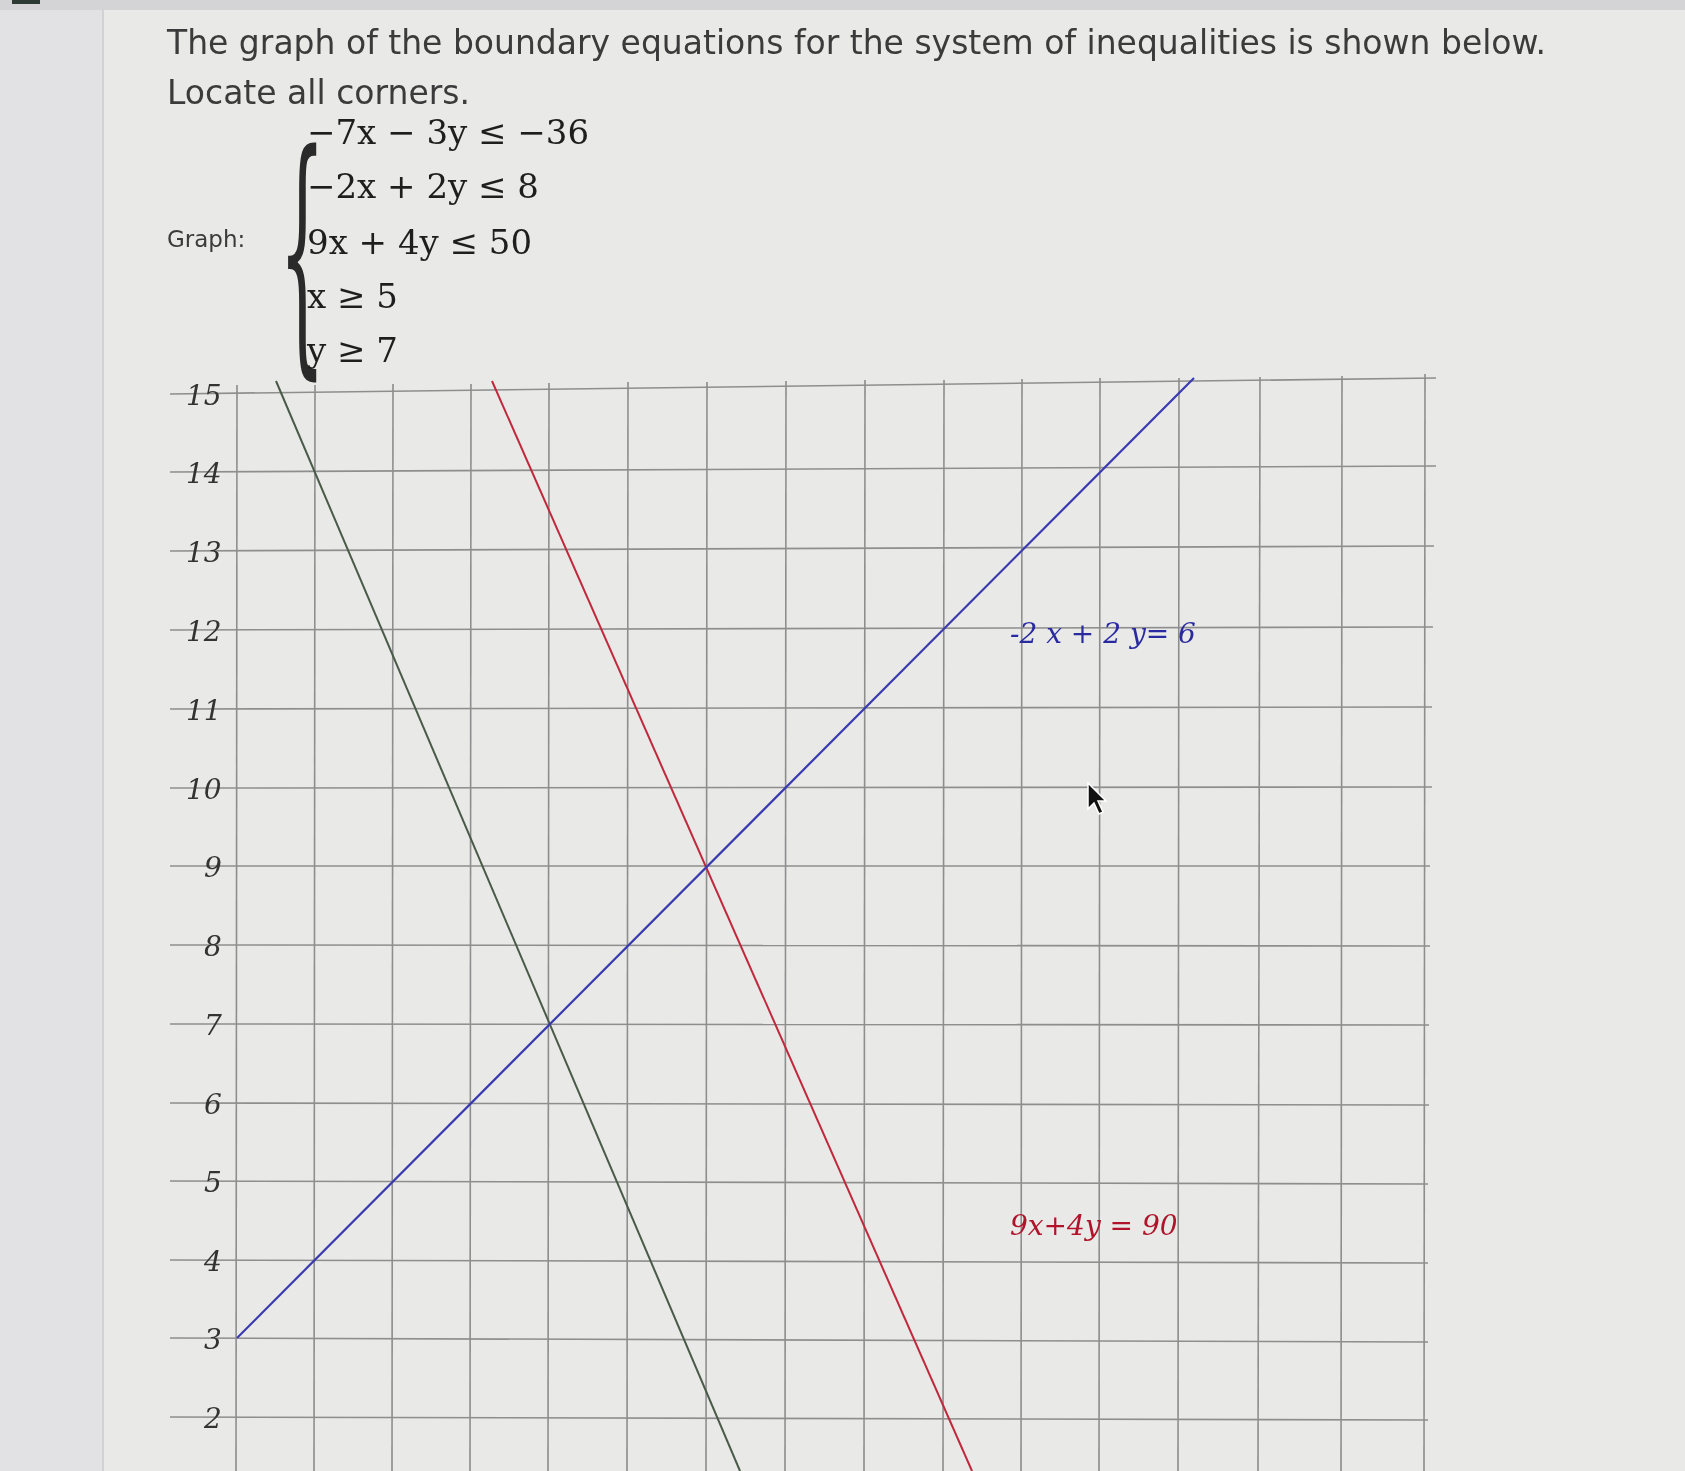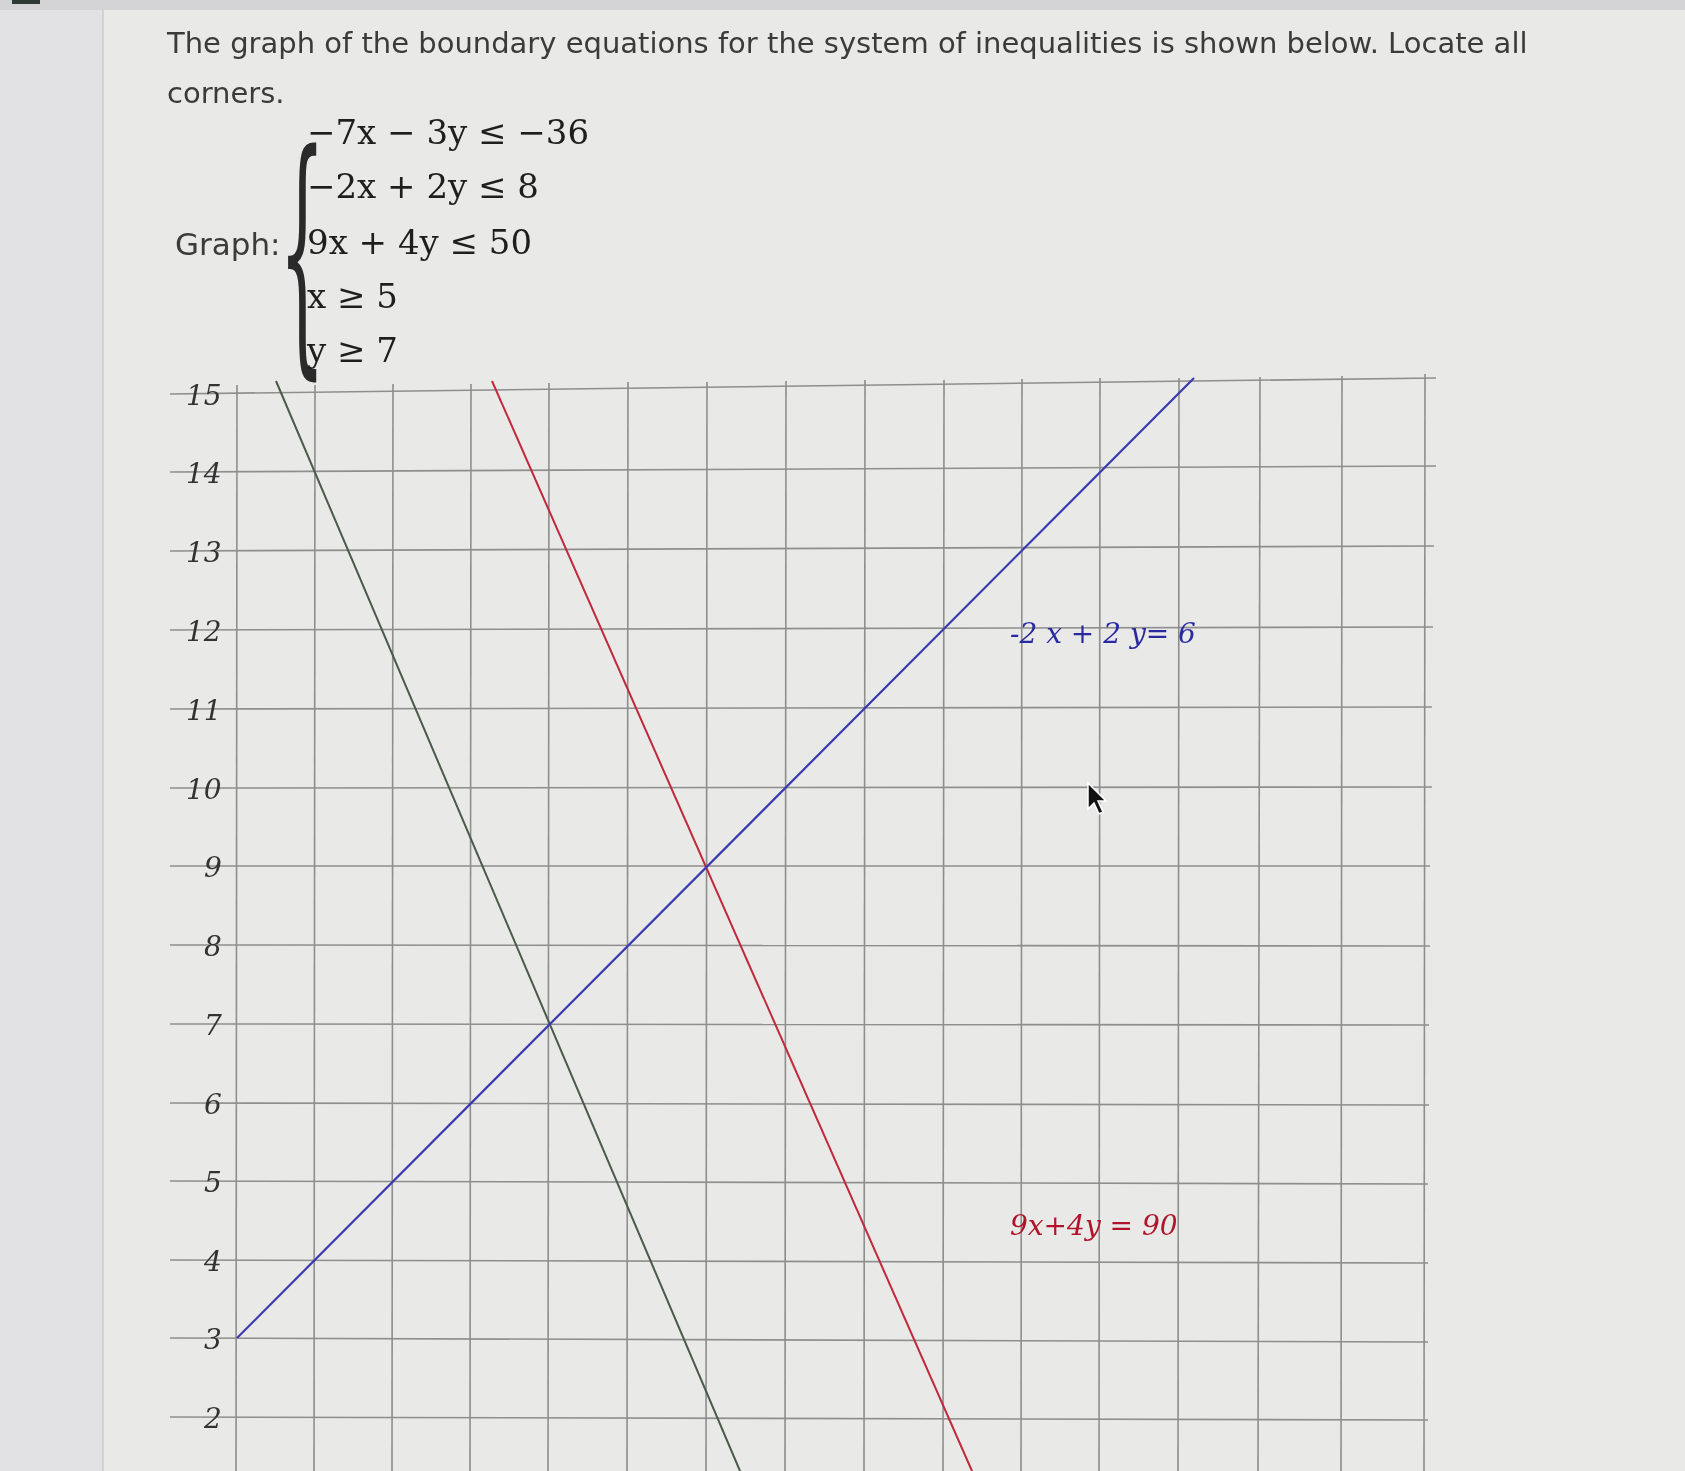--- a/index.html
+++ b/index.html
@@ -7,24 +7,24 @@
     width:1685px; height:1471px; overflow:hidden; position:relative;
     background:#e6e6e6;
     font-family:"DejaVu Sans", "Liberation Sans", sans-serif;
   }
   .topbar { position:absolute; left:0; top:0; width:1685px; height:10px; background:#d4d4d6; }
   .topbar .tabmark { position:absolute; left:12px; top:0; width:28px; height:4px; background:#2c3a33; }
   .left-panel { position:absolute; left:0; top:10px; width:102px; height:1461px; background:#e2e1e4; border-right:2px solid #d2d2d4; }
   .page { position:absolute; left:104px; top:10px; width:1581px; height:1461px; background:#e9e9e8; }
   .prompt {
     position:absolute; left:167px; top:18px; width:1400px;
-    font-size:29px; line-height:50px; color:#3b3b3b;
+    font-size:33px; line-height:50px; color:#3b3b3b;
   }
   .system { position:absolute; left:167px; top:112px; width:500px; height:270px; }
-  .graph-label { position:absolute; left:8px; top:114px; font-size:31px; color:#3b3b3b; }
+  .graph-label { position:absolute; left:0; top:114px; font-size:23px; color:#3b3b3b; }
   .brace { position:absolute; left:112px; top:8px; font-family:"DejaVu Serif", serif; font-size:260px; line-height:260px; color:#2a2a2a; transform:scaleX(0.28); transform-origin:left top; }
   .ineq { position:absolute; left:140px; font-family:"DejaVu Serif", "Liberation Serif", serif; font-size:34px; color:#1e1e1e; white-space:nowrap; }
   svg.plot { position:absolute; left:0; top:0; }
   .tick-label { font-family:"DejaVu Serif", "Liberation Serif", serif; font-style:italic; font-size:28px; fill:#333; }
   .line-label-blue { font-family:"DejaVu Serif", "Liberation Serif", serif; font-style:italic; font-size:28px; fill:#2a2aa0; }
   .line-label-red { font-family:"DejaVu Serif", "Liberation Serif", serif; font-style:italic; font-size:28px; fill:#b0142a; }
 </style>
 </head>
 <body>
 

